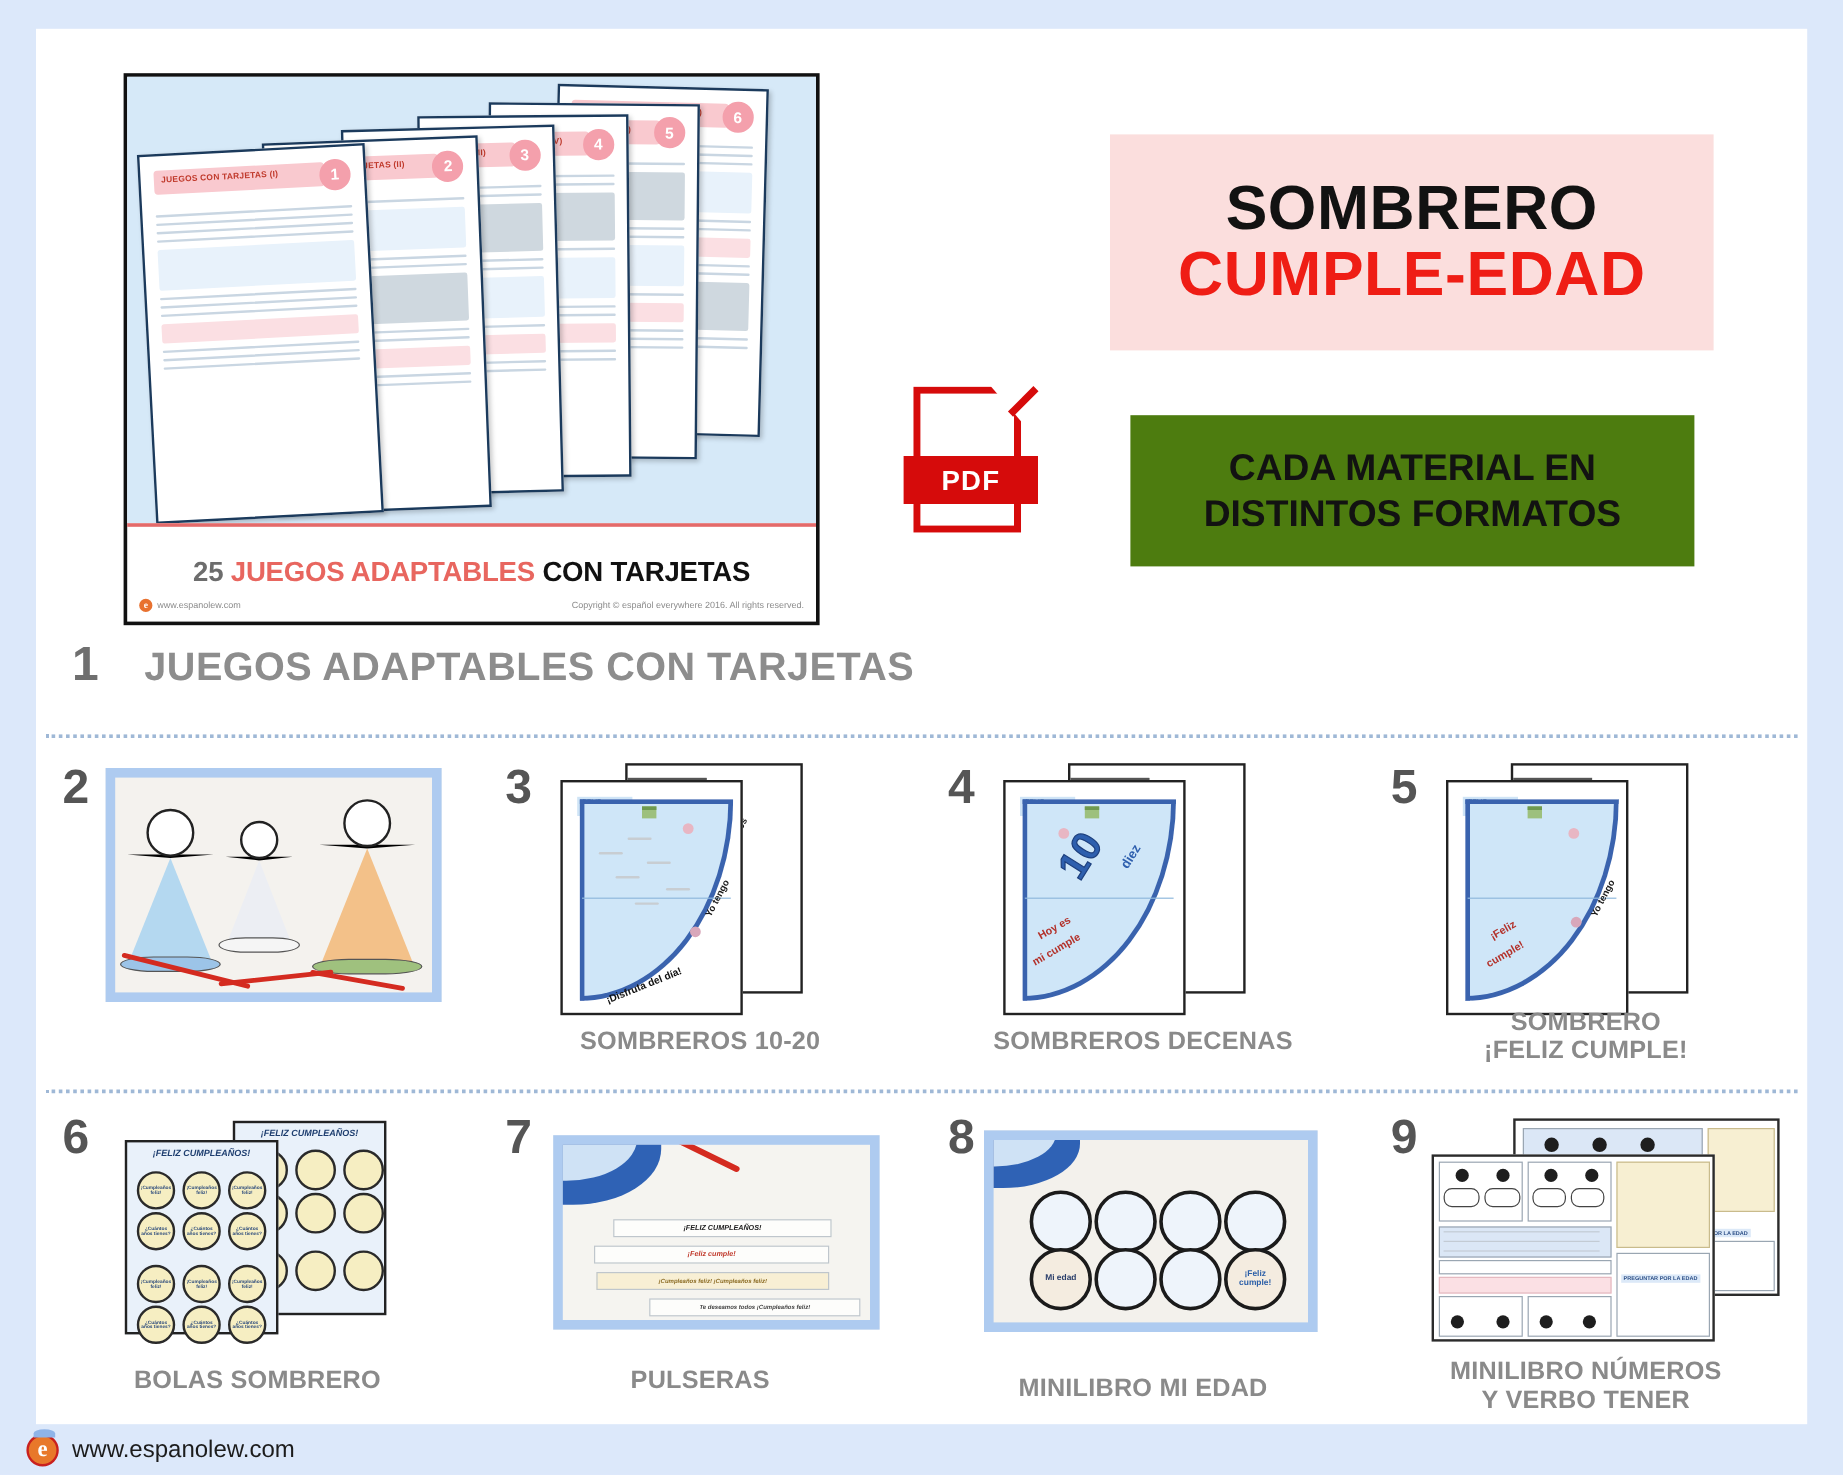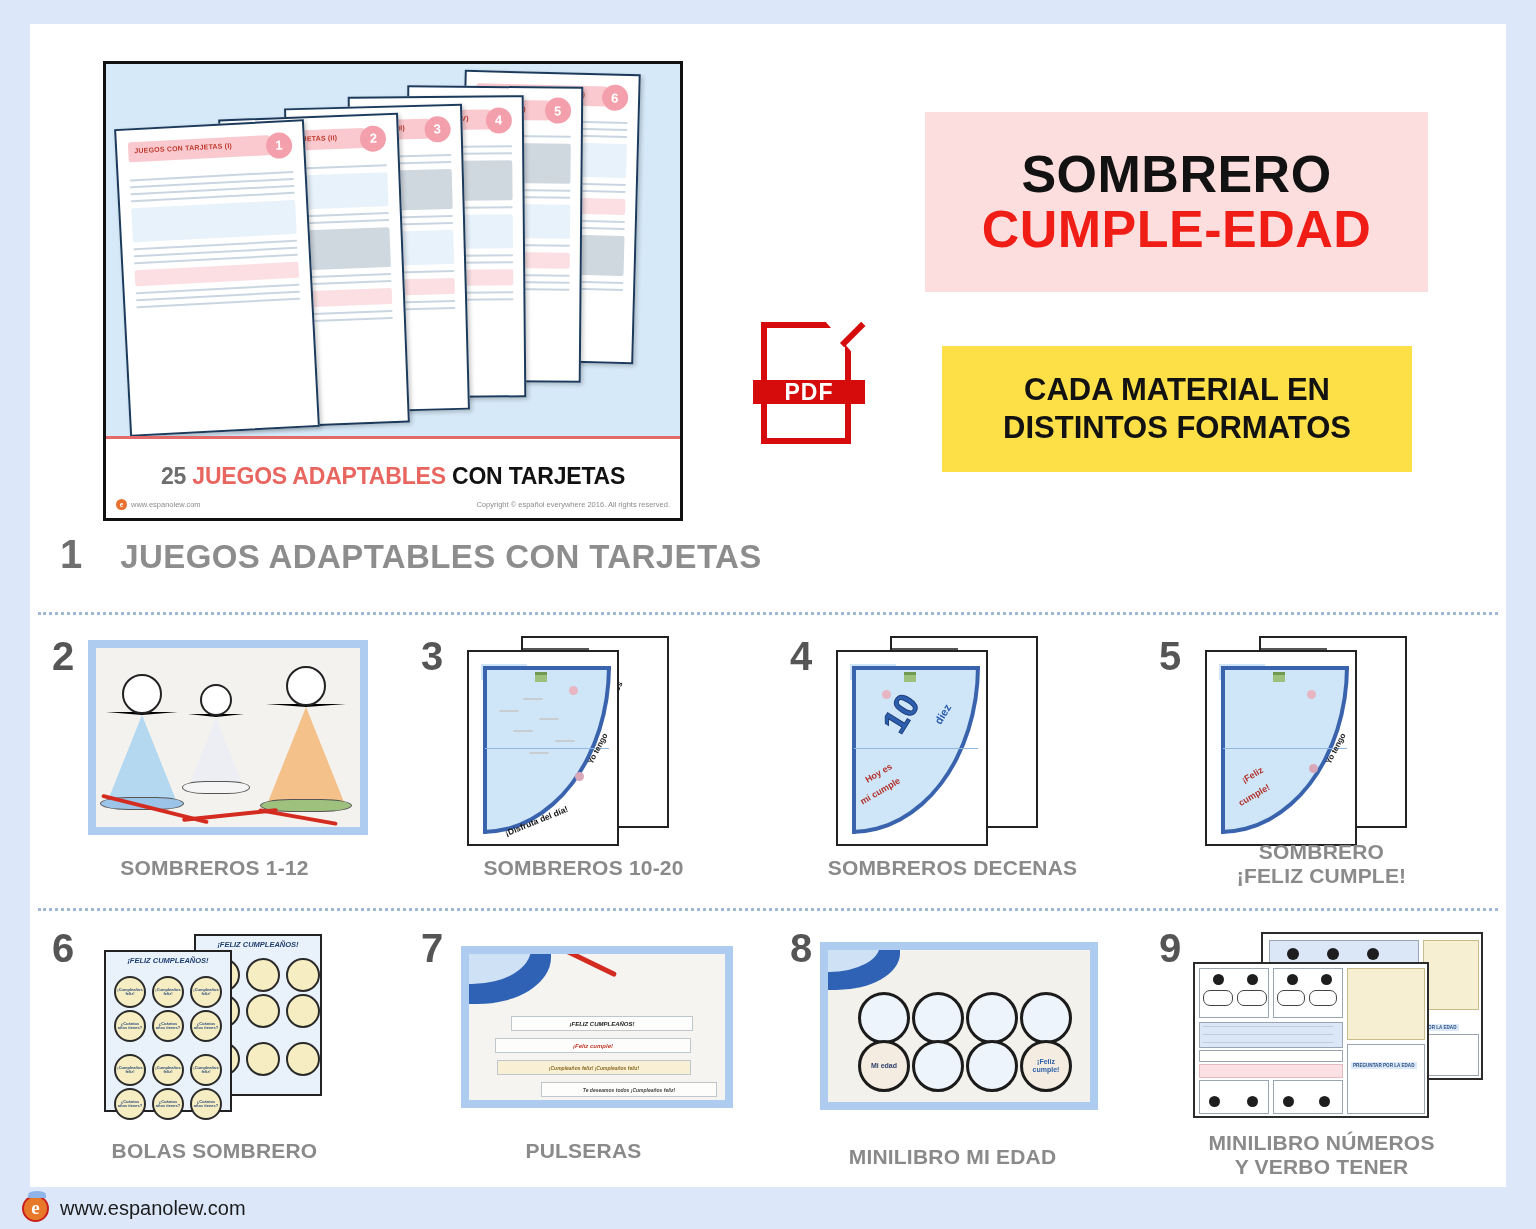--- a/index.html
+++ b/index.html
@@ -105,37 +105,37 @@
     position: absolute; left: 8px; top: 0; width: 90px; height: 122px;
     border: 6px solid #d60b0b; background: #fff;
     clip-path: polygon(0 0, 72% 0, 100% 24%, 100% 100%, 0 100%);
   }
   .pdf-fold {
     position: absolute; left: 70px; top: 4px; width: 30px; height: 30px;
     border-bottom: 6px solid #d60b0b;
     transform: rotate(-45deg); transform-origin: left top;
   }
   .pdf-band {
-    position: absolute; left: 0; top: 58px; width: 112px; height: 24px;
+    position: absolute; left: 0; top: 58px; width: 112px; height: 40px;
     background: #d60b0b; color: #fff;
     display: flex; align-items: center; justify-content: center;
     font-size: 23px; font-weight: bold; letter-spacing: 1px;
   }
 
   .title-box {
     position: absolute; left: 895px; top: 88px; width: 503px; height: 180px;
     background: #fbdedd;
     display: flex; flex-direction: column; align-items: center; justify-content: center;
   }
   .title-box .l1 { font-size: 52px; font-weight: bold; color: #121212; letter-spacing: .5px; line-height: 1.05; }
   .title-box .l2 { font-size: 52px; font-weight: bold; color: #ef1d15; letter-spacing: .5px; line-height: 1.05; }
 
   .format-box {
     position: absolute; left: 912px; top: 322px; width: 470px; height: 126px;
-    background: #fde047;
+    background: #4d7c0f;
     display: flex; flex-direction: column; align-items: center; justify-content: center;
     text-align: center;
   }
   .format-box div { font-size: 31px; font-weight: bold; color: #121212; line-height: 1.22; }
 
   
   .row1-label {
     position: absolute; left: 30px; top: 508px;
     display: flex; align-items: baseline; gap: 38px;
   }
@@ -509,21 +509,20 @@
             <div class="hat" style="left:170px;bottom:20px;">
               <div class="bubble"></div>
               <div class="cone" style="border-left-width:40px;border-right-width:40px;border-bottom-width:100px;border-bottom-color:#f3c189;"></div>
               <div class="band" style="width:92px;background:#9fc17e;"></div>
             </div>
             <div class="ribbon" style="left:4px;bottom:16px;width:110px;transform:rotate(14deg);"></div>
             <div class="ribbon" style="left:86px;bottom:10px;width:96px;transform:rotate(-6deg);"></div>
             <div class="ribbon" style="left:162px;bottom:8px;width:80px;transform:rotate(10deg);"></div>
           </div>
         </div>
-        <div class="cap" style="bottom:22px;">SOMBREROS 1-12</div>
       </div>
 
       <div class="cell">
         <span class="num">3</span>
         <div class="thumb" style="left:62px;top:0;width:280px;height:212px;">
           <div class="fanwrap">
             <div class="sheet" style="left:60px;top:4px;width:148px;height:192px;">
               <div class="fan" style="left:-46px;top:10px;width:112px;height:140px;border-width:3px;border-color:#555;background:#fff;"></div>
               <div class="arcword" style="left:34px;top:96px;">Yo tengo</div>
               <div class="arcword" style="left:84px;top:48px;">años</div>

